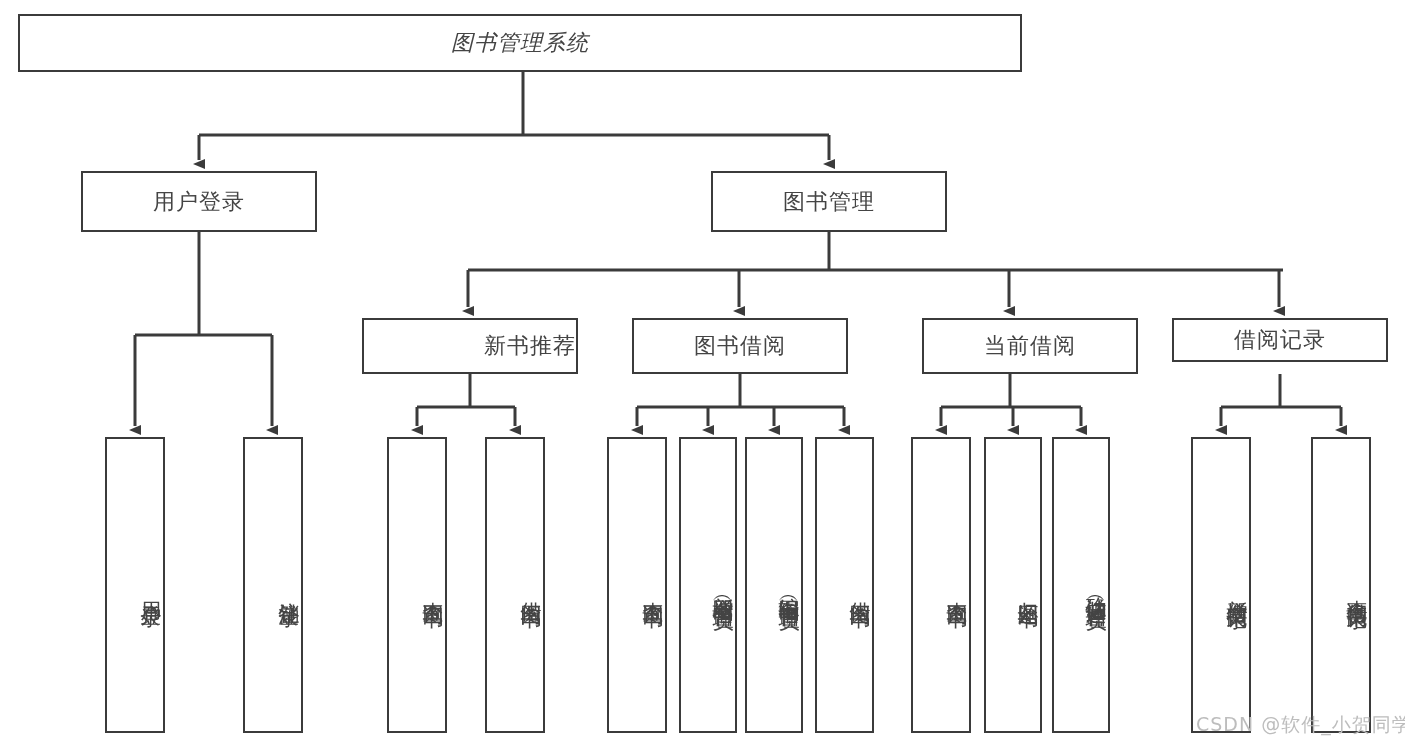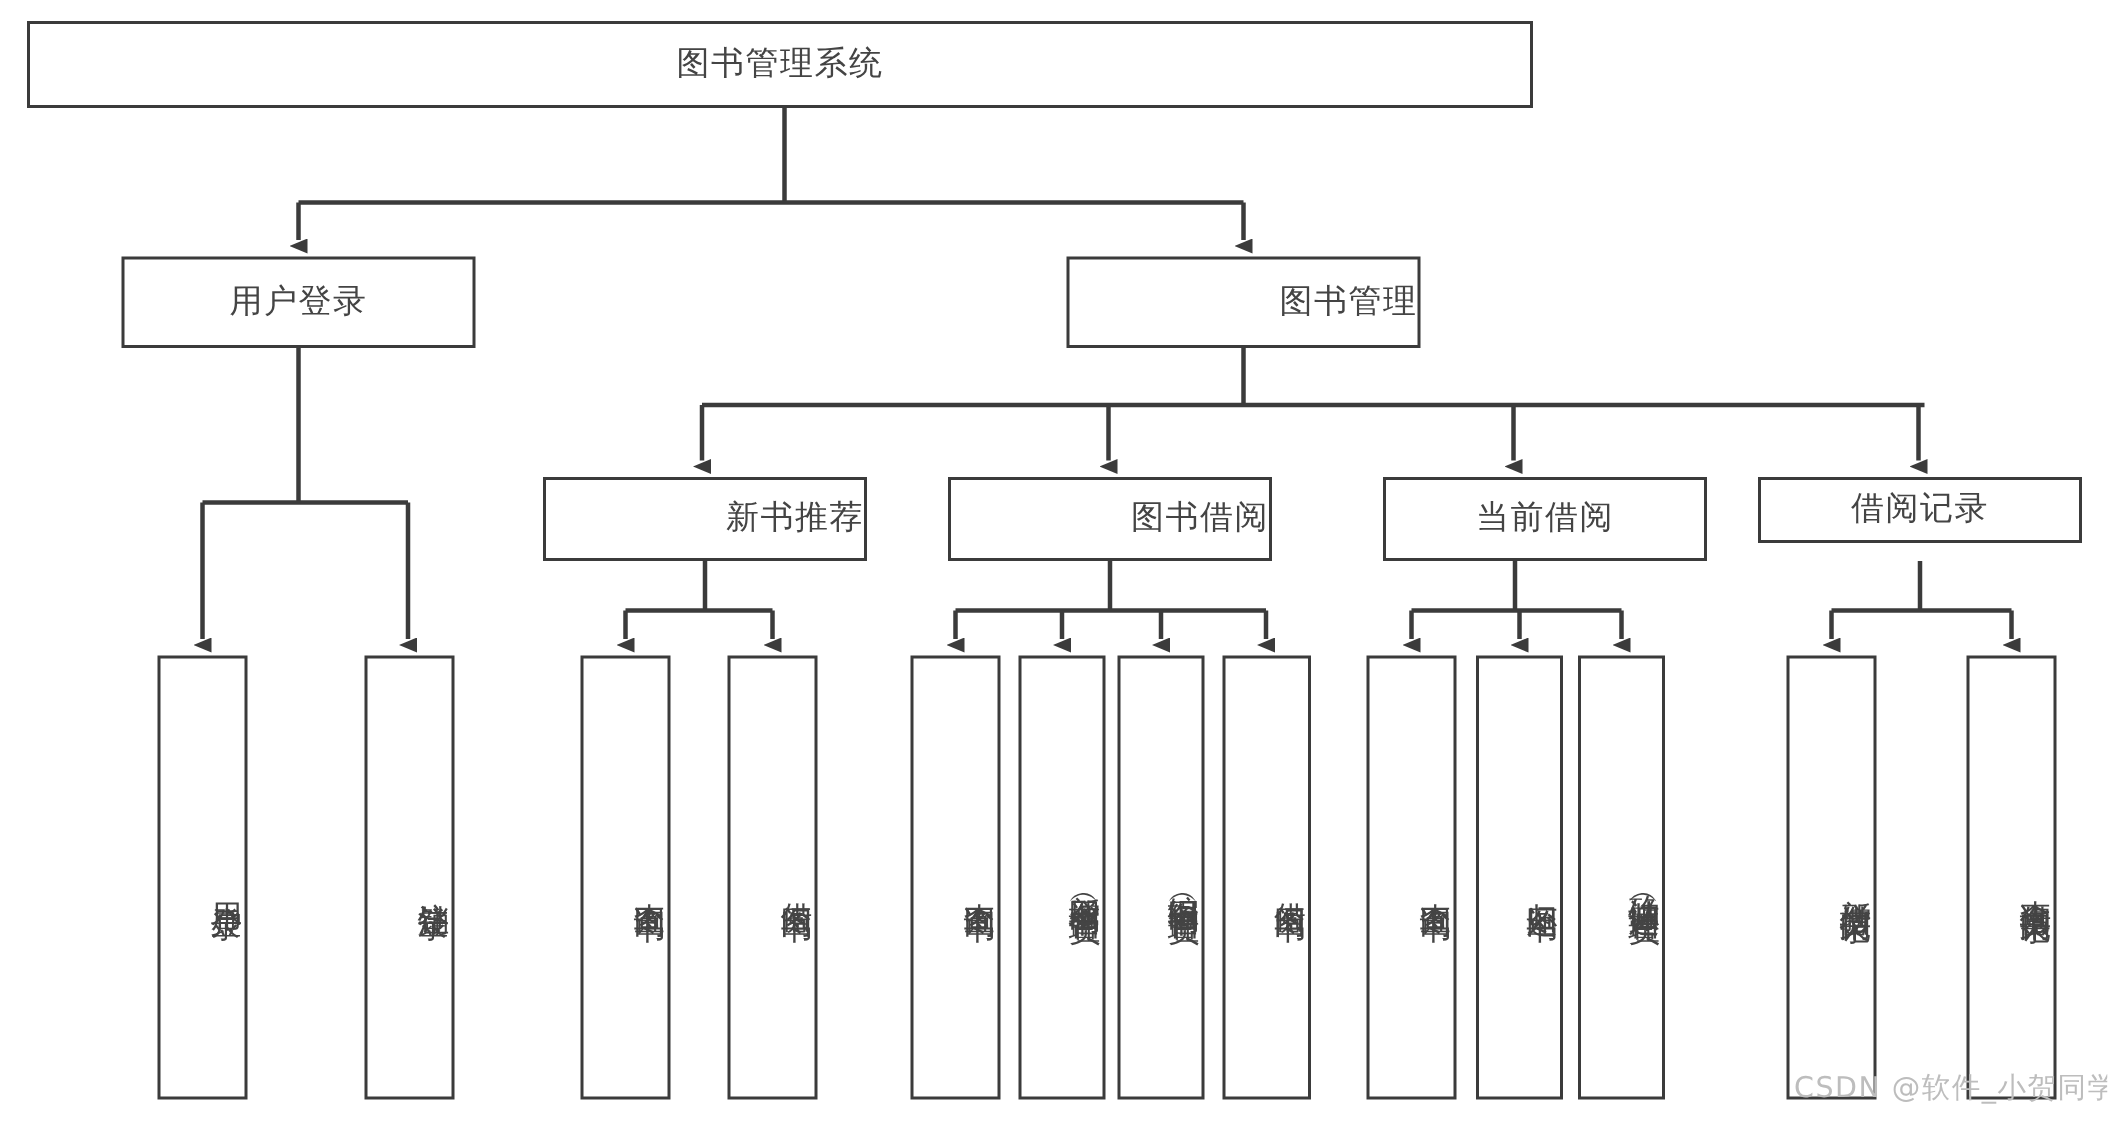--- a/index.html
+++ b/index.html
@@ -111,35 +111,35 @@
       <path d="M 1013 407 L 1013 426" marker-end="url(#arrow)"></path>
       <path d="M 1081 407 L 1081 426" marker-end="url(#arrow)"></path>
 
       <path d="M 1280 374 L 1280 407"></path>
       <path d="M 1221 407 L 1341 407"></path>
       <path d="M 1221 407 L 1221 426" marker-end="url(#arrow)"></path>
       <path d="M 1341 407 L 1341 426" marker-end="url(#arrow)"></path>
     </g>
   </svg>
 
-  <div class="node horiz" style="left: 18px; top: 14px; width: 1004px; height: 58px;">
+  <div class="node horiz" style="left: 18px; top: 14px; width: 1004px; height: 58px; font-style: italic;">
     <span>图书管理系统</span>
   </div>
 
   <div class="node horiz" style="left: 81px; top: 171px; width: 236px; height: 61px;">
     <span>用户登录</span>
   </div>
-  <div class="node horiz" style="left: 711px; top: 171px; width: 236px; height: 61px; justify-content: flex-end;">
+  <div class="node horiz" style="left: 711px; top: 171px; width: 236px; height: 61px;">
     <span>图书管理</span>
   </div>
 
   <div class="node horiz" style="left: 362px; top: 318px; width: 216px; height: 56px; justify-content: flex-end;">
     <span>新书推荐</span>
   </div>
-  <div class="node horiz" style="left: 632px; top: 318px; width: 216px; height: 56px; justify-content: flex-end;">
+  <div class="node horiz" style="left: 632px; top: 318px; width: 216px; height: 56px;">
     <span>图书借阅</span>
   </div>
   <div class="node horiz" style="left: 922px; top: 318px; width: 216px; height: 56px;">
     <span>当前借阅</span>
   </div>
   <div class="node horiz" style="left: 1172px; top: 318px; width: 216px; height: 44px;">
     <span>借阅记录</span>
   </div>
 
   <div class="node vert" style="left: 105px; top: 437px; width: 60px; height: 296px;">

